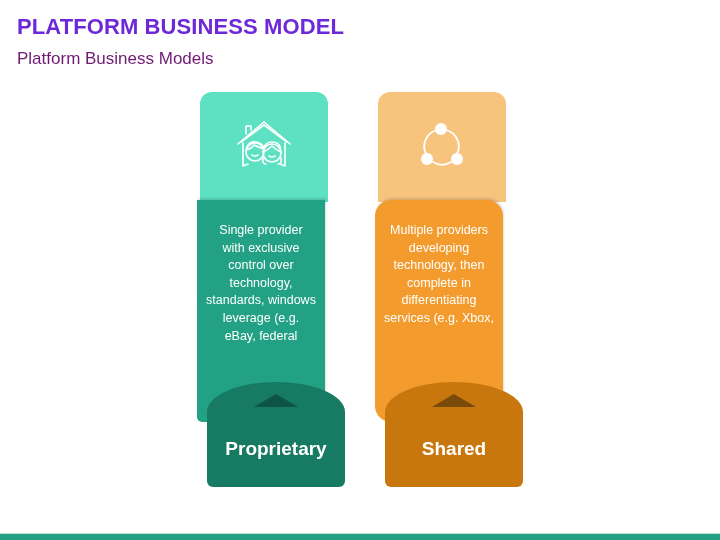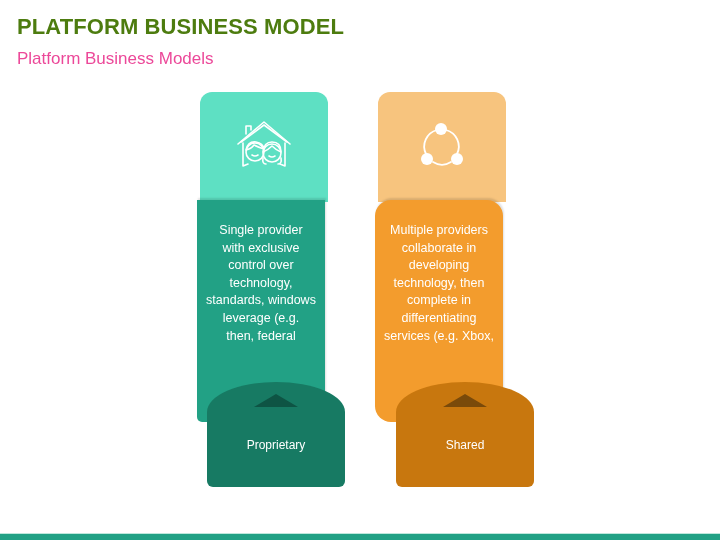--- a/index.html
+++ b/index.html
@@ -1,25 +1,25 @@
 <!DOCTYPE html>
 <html><head>
 <meta charset="utf-8">
 <style>
   html, body { margin:0; padding:0; }
   body { width:720px; height:540px; position:relative; background:#ffffff; overflow:hidden;
          font-family:"Liberation Sans", "DejaVu Sans", sans-serif; }
-  .title { position:absolute; left:17px; top:14px; font-size:22px; font-weight:bold; color:#4d7c0f; letter-spacing:0.1px; }
-  .subtitle { position:absolute; left:17px; top:49px; font-size:17px; color:#ec4899; }
+  .title { position:absolute; left:17px; top:14px; font-size:22px; font-weight:bold; color:#6d28d9; letter-spacing:0.1px; }
+  .subtitle { position:absolute; left:17px; top:49px; font-size:17px; color:#701a75; }
   .card-top { position:absolute; top:92px; width:128px; height:110px; border-radius:12px 12px 0 0; }
   .card-body { position:absolute; top:200px; width:128px; height:222px; border-radius:0 0 0 5px; }
   .card-body.shadowed { box-shadow: 1px -2px 2px rgba(0,0,0,0.12); }
   .desc { position:absolute; left:0; top:22px; width:128px; text-align:center; color:#fff; font-size:12.5px; line-height:17.6px; }
   .dome { position:absolute; top:382px; width:138px; height:105px; border-radius:69px 69px 6px 6px / 30px 30px 6px 6px; }
-  .dome-label { position:absolute; left:0; width:100%; top:56px; text-align:center; color:#fff; font-size:12px; font-weight:normal; }
+  .dome-label { position:absolute; left:0; width:100%; top:56px; text-align:center; color:#fff; font-size:19px; font-weight:bold; }
   .tri { position:absolute; left:50%; top:12px; transform:translateX(-50%); width:0; height:0;
          border-left:22px solid transparent; border-right:22px solid transparent; border-bottom:13px solid; }
   .icon { position:absolute; left:34px; top:22px; width:60px; height:60px; }
   .bottom-bar { position:absolute; left:0; bottom:0; width:720px; height:6px; background:#22a185; border-top:1px solid #bfe8dd; }
 </style>
 </head>
 <body>
 
 <div class="title">PLATFORM BUSINESS MODEL</div>
 <div class="subtitle">Platform Business Models</div>
@@ -43,21 +43,21 @@
     </svg>
   </div>
   <div class="card-body shadowed" style="left:197px;background:#22a185;">
     <div class="desc">
       <div>Single provider</div>
       <div>with exclusive</div>
       <div>control over</div>
       <div>technology,</div>
       <div>standards, windows</div>
       <div>leverage (e.g.</div>
-      <div>then, federal</div>
+      <div>eBay, federal</div>
     </div>
   </div>
   <div class="dome" style="left:207px;background:#177a63;">
     <div class="tri" style="border-bottom-color:#0e5444;"></div>
     <div class="dome-label">Proprietary</div>
   </div>
 </div>
 
 <div>
   <div class="card-top" style="left:378px;background:#f7c47e;">
@@ -66,27 +66,26 @@
       <path d="M39 48 A17 17 0 0 1 21 48" stroke="#fff" stroke-width="1.8" stroke-linecap="round"></path>
       <path d="M14 40 A17 17 0 0 1 25 16" stroke="#fff" stroke-width="1.8" stroke-linecap="round"></path>
       <circle cx="29" cy="15" r="6" fill="#fff"></circle>
       <circle cx="15" cy="45" r="6" fill="#fff"></circle>
       <circle cx="45" cy="45" r="6" fill="#fff"></circle>
     </svg>
   </div>
   <div class="card-body shadowed" style="left:375px;background:#f39c2d;border-radius:16px;">
     <div class="desc">
       <div>Multiple providers</div>
-      <div>collaborate in</div>
       <div>developing</div>
       <div>technology, then</div>
       <div>complete in</div>
       <div>differentiating</div>
       <div>services (e.g. Xbox,</div>
     </div>
   </div>
-  <div class="dome" style="left:385px;background:#c8770e;margin-left:11px;">
+  <div class="dome" style="left:385px;background:#c8770e;">
     <div class="tri" style="border-bottom-color:#7a4a0a;"></div>
     <div class="dome-label">Shared</div>
   </div>
 </div>
 
 <div class="bottom-bar"></div>
 
 </body></html>

